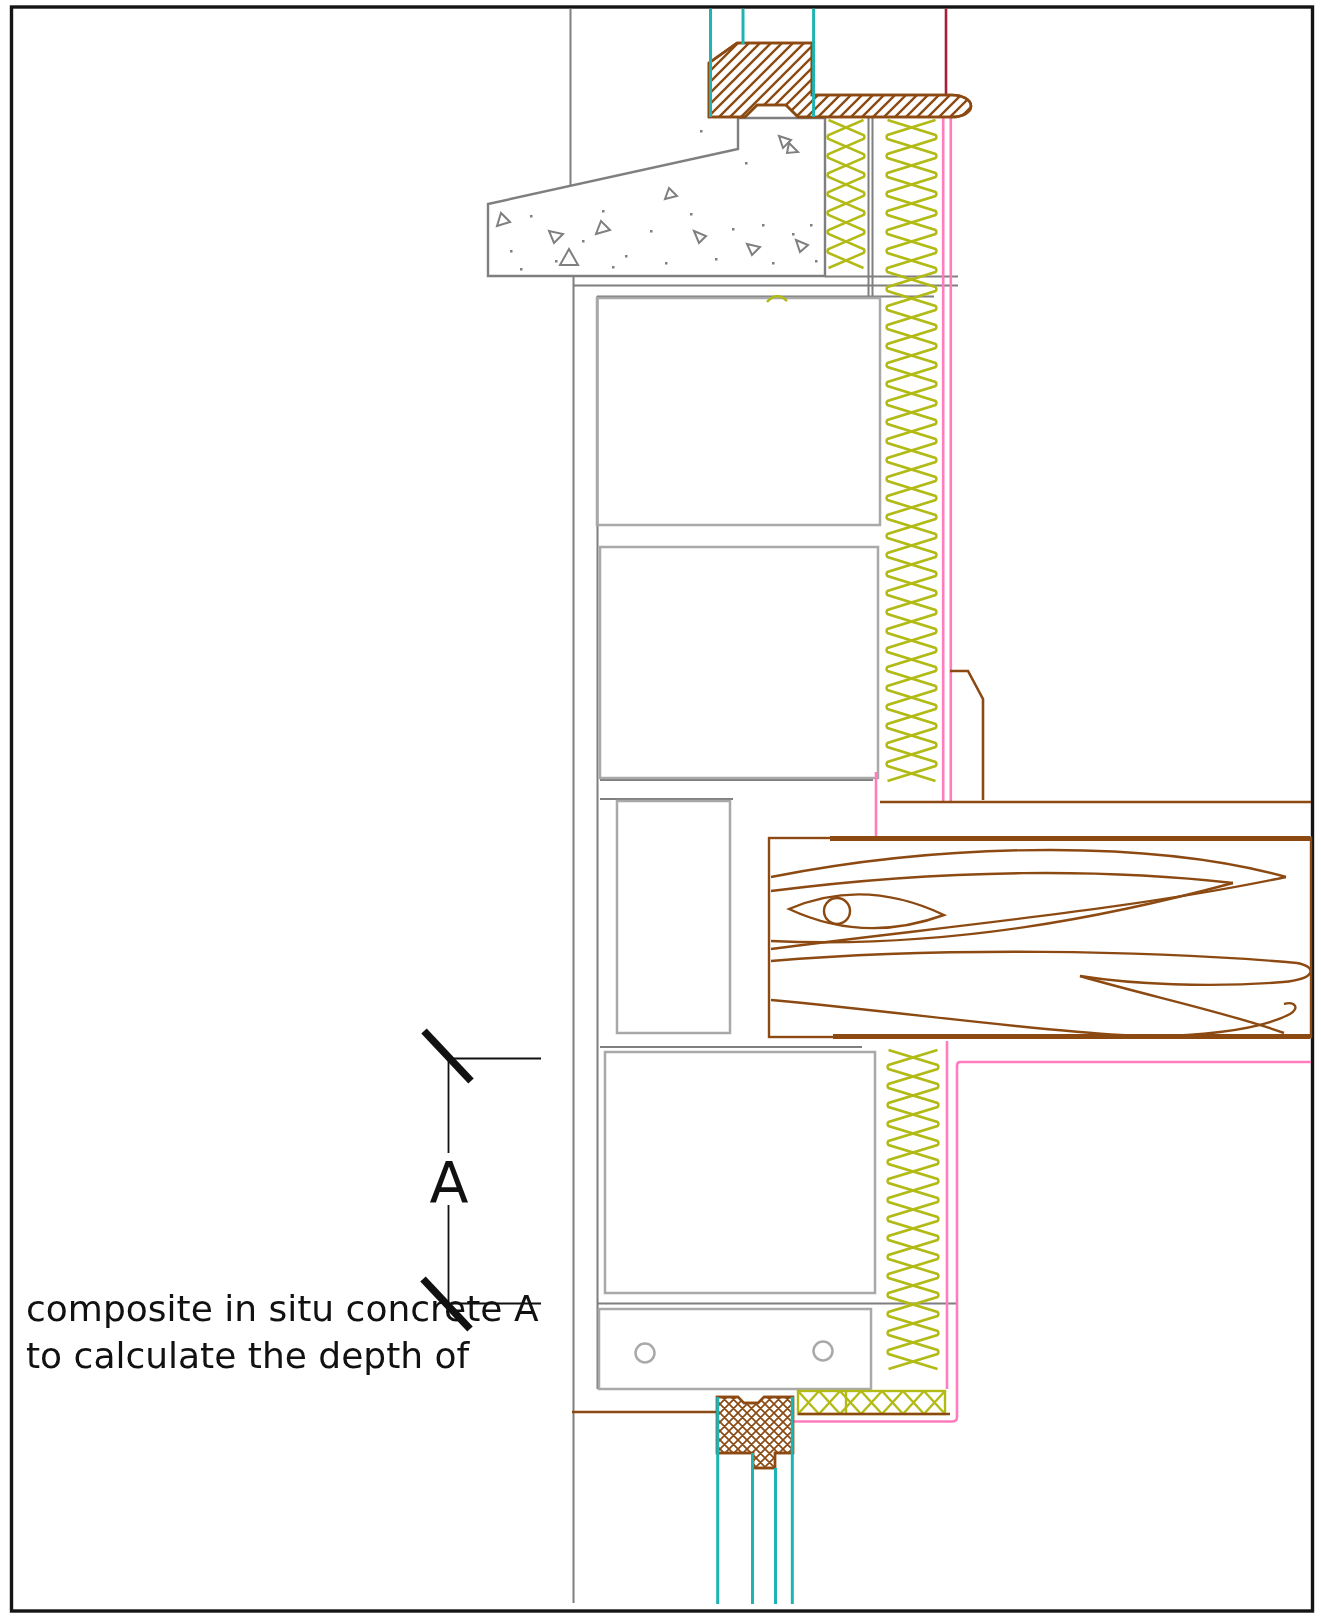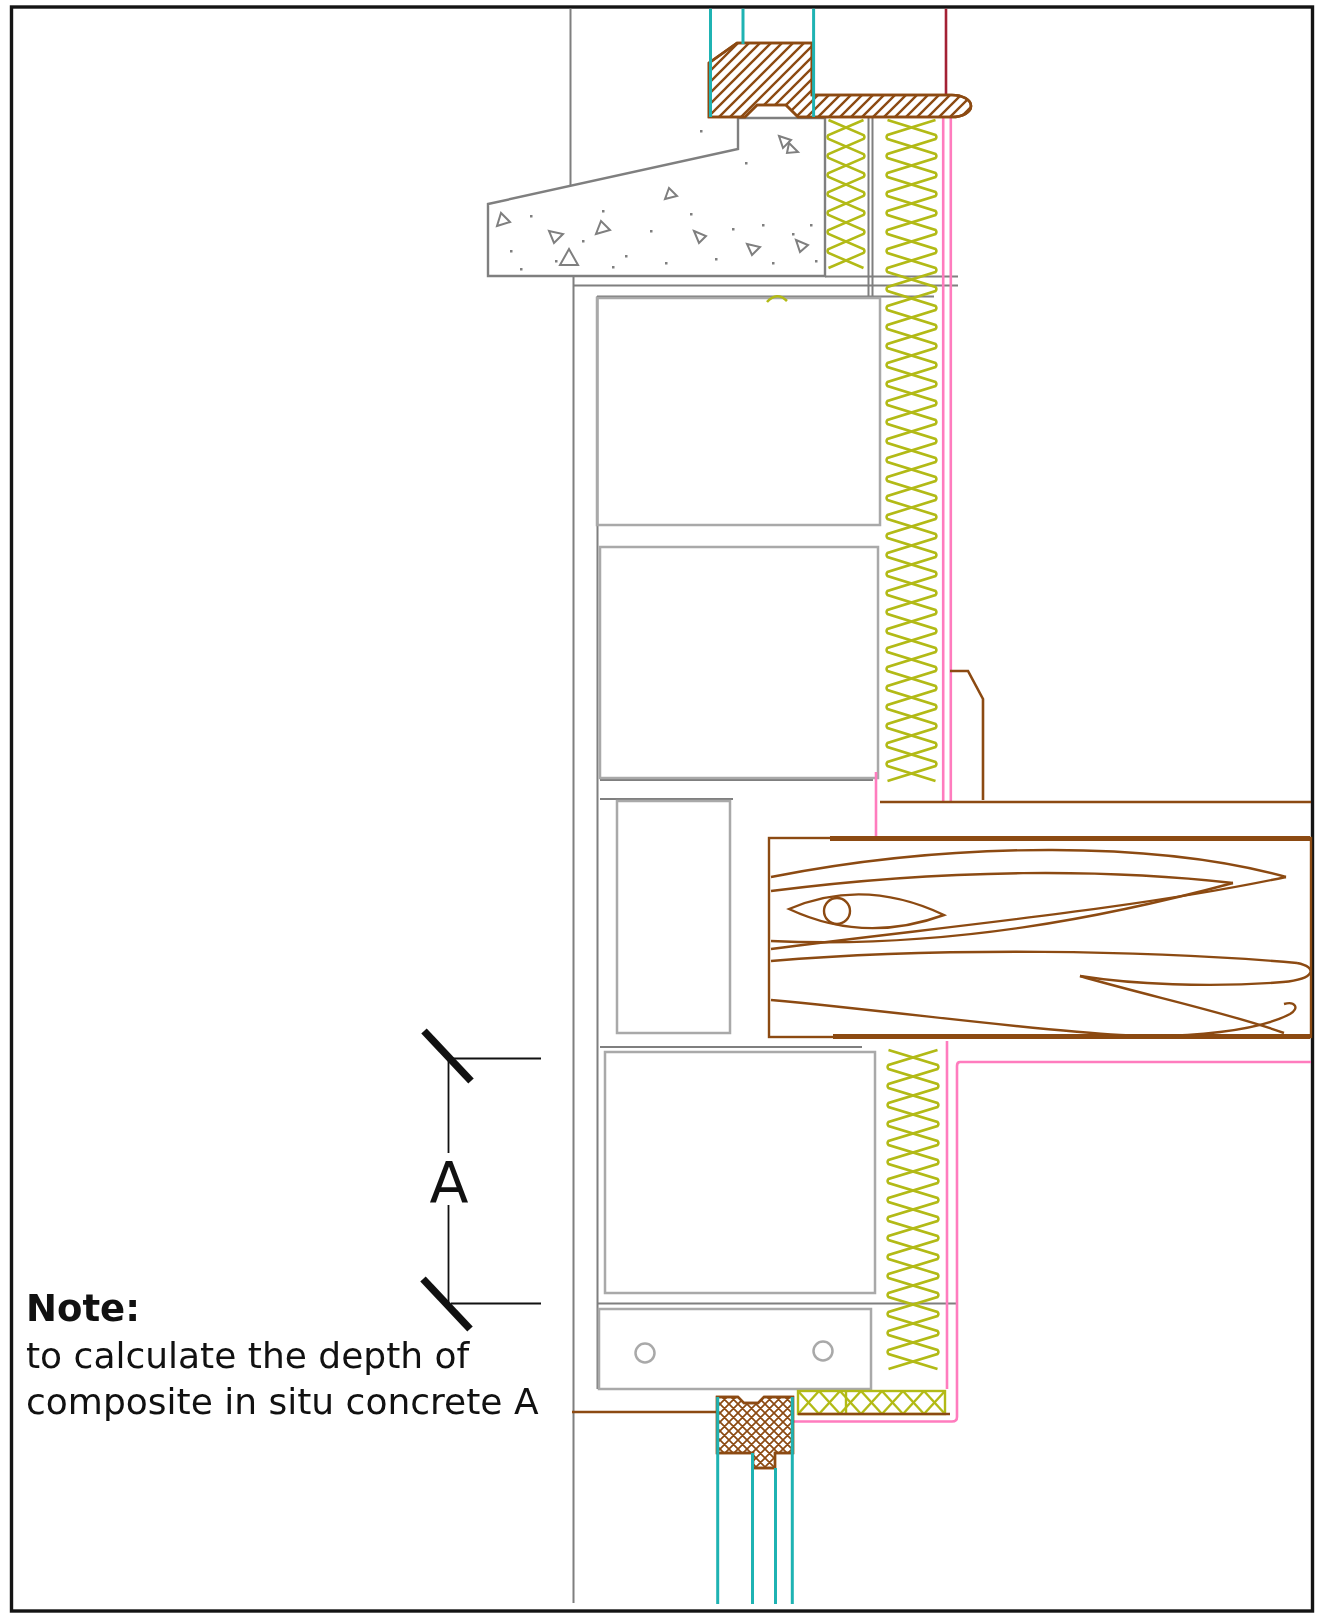--- a/index.html
+++ b/index.html
@@ -207,18 +207,17 @@
     <line x1="448.5" y1="1058" x2="448.5" y2="1153" stroke-width="1.8"></line>
     <line x1="448.5" y1="1205" x2="448.5" y2="1303" stroke-width="1.8"></line>
     <line x1="424" y1="1031" x2="471" y2="1081" stroke-width="7.5"></line>
     <line x1="423" y1="1279" x2="470" y2="1329" stroke-width="7.5"></line>
   </g>
 </svg>
 
 <div class="dimlabel">A</div>
 
 <div class="note">
-  <div class="title">Note:</div>
+  <div>composite in situ concrete A</div>
   <div>to calculate the depth of</div>
-  <div>composite in situ concrete A</div>
 </div>
 
 </div>
 
 </body></html>

